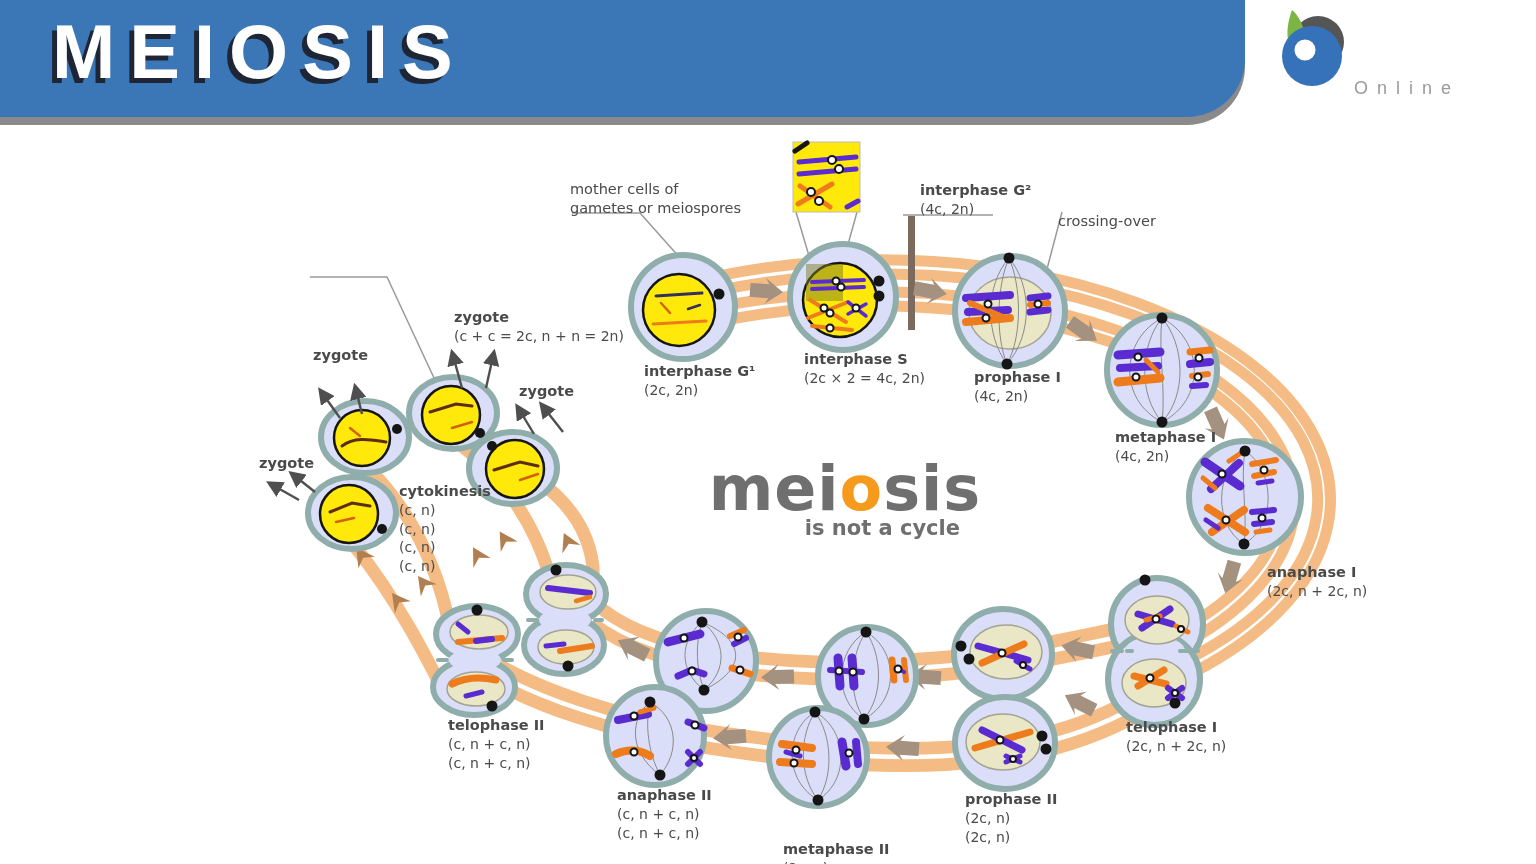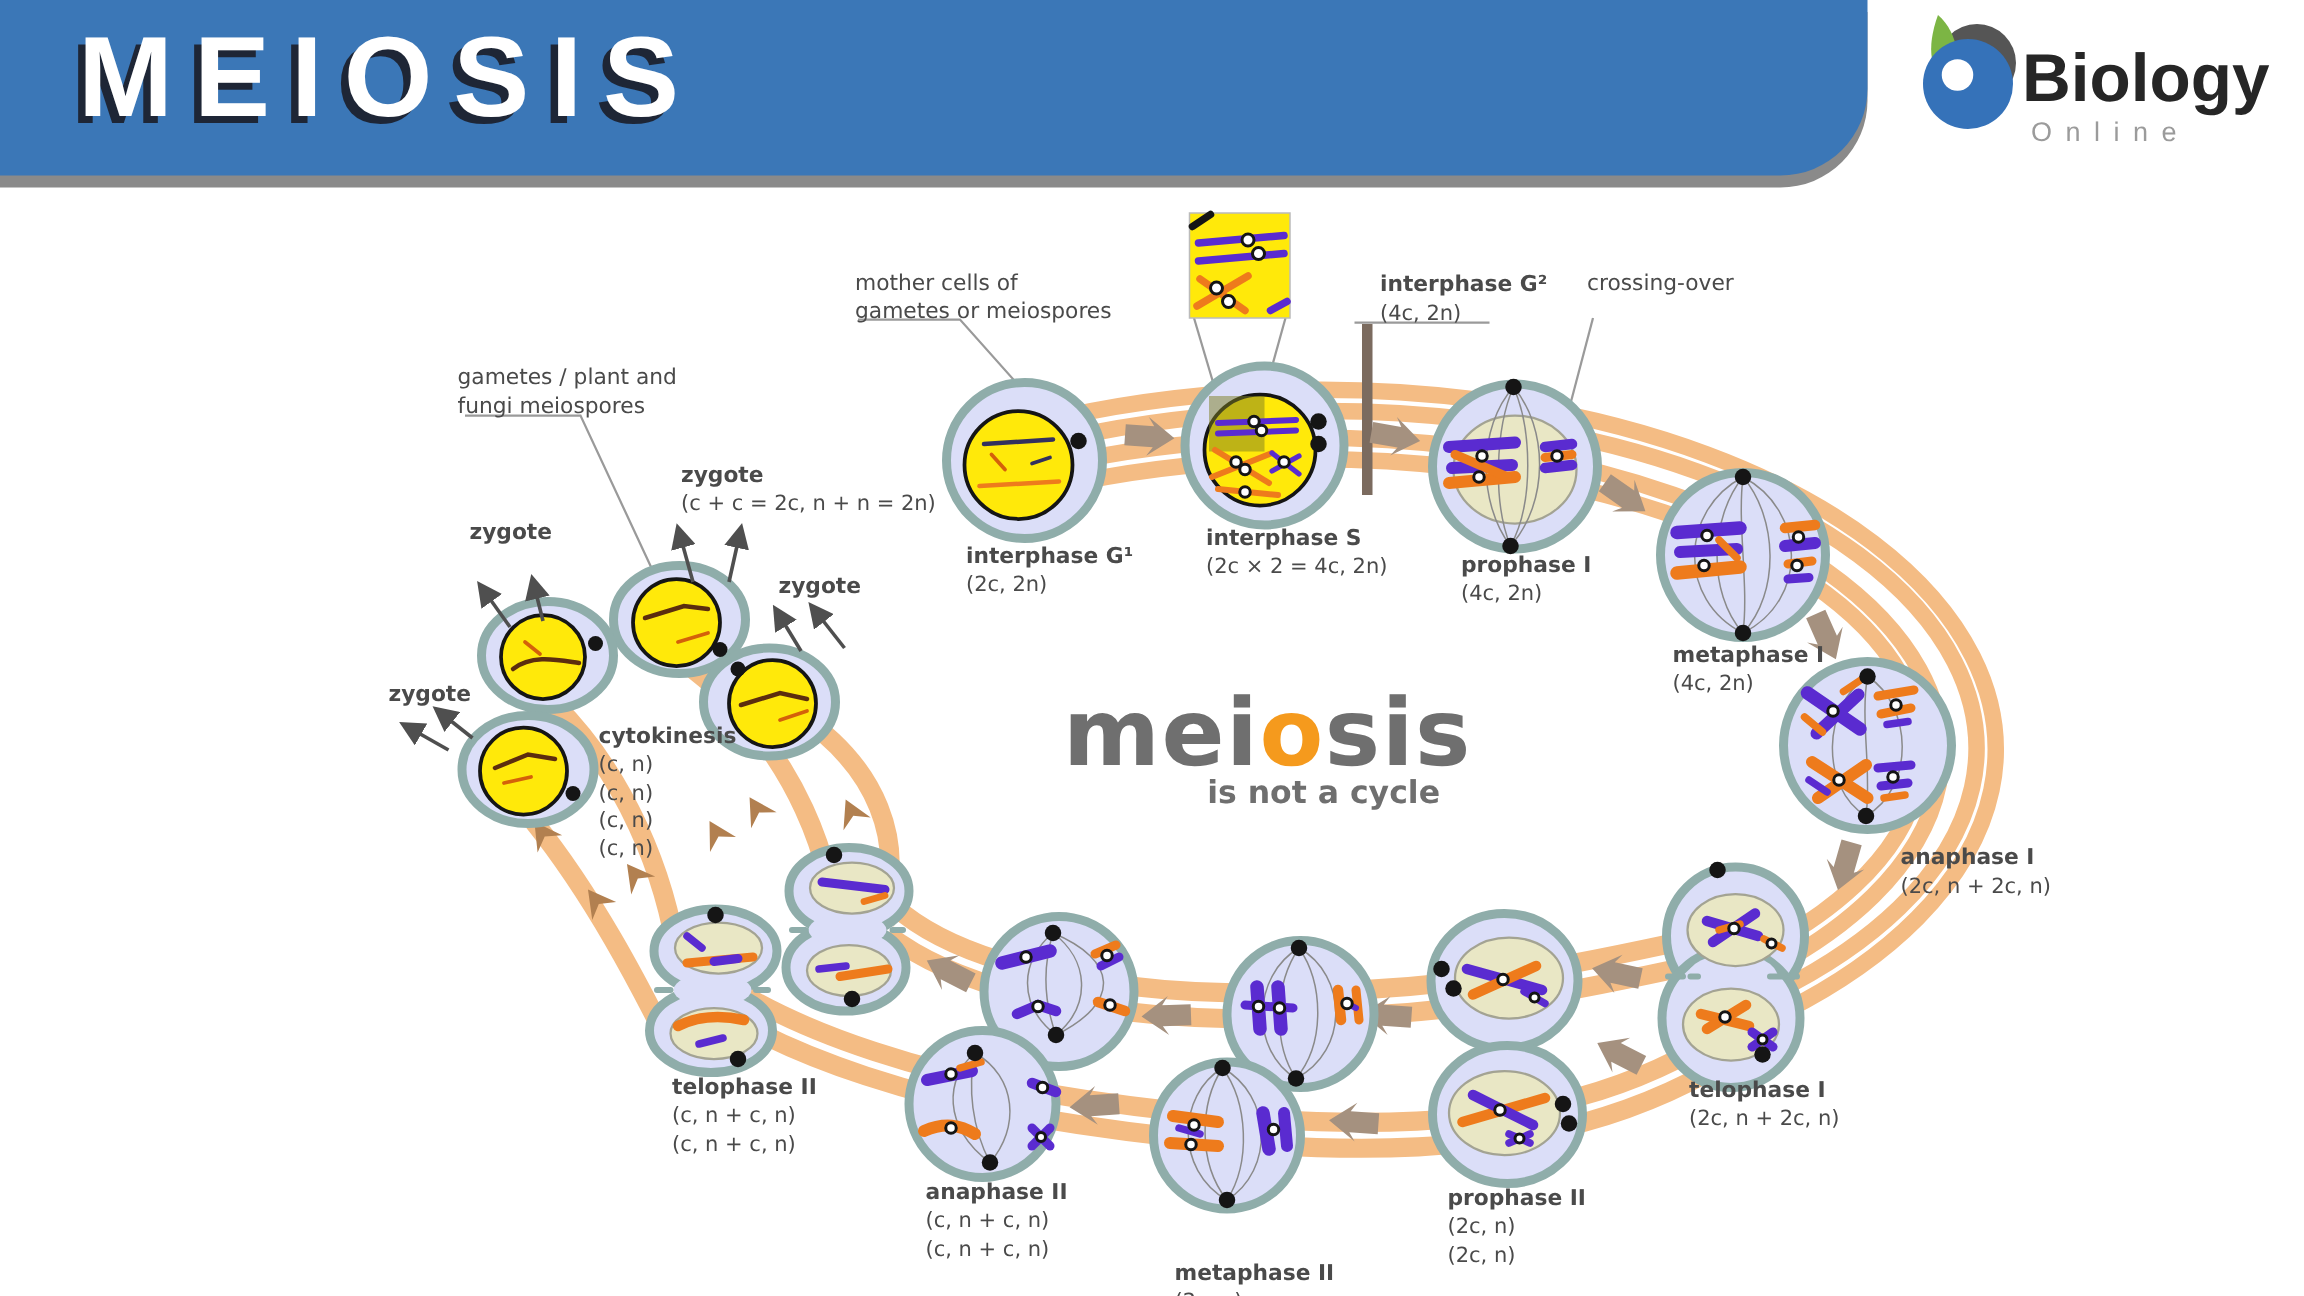--- a/index.html
+++ b/index.html
@@ -54,21 +54,20 @@
 
   <div class="hdr"></div>
   <div class="title">MEIOSIS</div>
   <div class="brand">
     <svg width="250" height="105" viewBox="0 0 250 105">
       <circle cx="40" cy="34" r="26" fill="#555555"></circle>
       <path d="M 14 2 C 6 24 8 42 24 52 C 30 36 28 14 14 2 Z" fill="#7cb544"></path>
       <circle cx="34" cy="48" r="30" fill="#3572b9"></circle>
       <circle cx="27" cy="42" r="10.5" fill="#ffffff"></circle>
     </svg>
-    <div class="brand-name">Biology</div>
     <div class="brand-sub">Online</div>
   </div>
 
   <svg class="diagram" width="1536" height="864" viewBox="0 0 1536 864">
     <defs>
       <marker id="ah" viewBox="0 0 10 10" refX="8" refY="5" markerWidth="7" markerHeight="7" orient="auto-start-reverse">
         <path d="M 0 0 L 10 5 L 0 10 z" fill="#4f4f4f"></path>
       </marker>
       <path id="blockarrow" d="M -16 -7 L 3 -7 L -1 -13 L 17 0 L -1 13 L 3 7 L -16 7 Z"></path>
       <path id="chev" d="M -8 -10 L 10 0 L -8 10 L -2 0 Z"></path>
@@ -533,21 +532,21 @@
   <div class="stage" style="left:804px;top:350px">
     <div class="nm">interphase S</div>
     <div class="f">(2c × 2 = 4c, 2n)</div>
   </div>
 
   <div class="stage" style="left:920px;top:181px">
     <div class="nm">interphase G²</div>
     <div class="f">(4c, 2n)</div>
   </div>
 
-  <div class="note" style="left:1058px;top:180px">
+  <div class="note" style="left:1058px;top:212px">
     <div>crossing-over</div>
   </div>
 
   <div class="stage" style="left:974px;top:368px">
     <div class="nm">prophase I</div>
     <div class="f">(4c, 2n)</div>
   </div>
 
   <div class="stage" style="left:1115px;top:428px">
     <div class="nm">metaphase I</div>
@@ -589,24 +588,20 @@
   </div>
 
   <div class="stage" style="left:399px;top:482px">
     <div class="nm">cytokinesis</div>
     <div class="f">(c, n)</div>
     <div class="f">(c, n)</div>
     <div class="f">(c, n)</div>
     <div class="f">(c, n)</div>
   </div>
 
-  <div class="note" style="left:305px;top:243px">
-    <div>gametes / plant and</div>
-    <div>fungi meiospores</div>
-  </div>
 
   <div class="stage" style="left:454px;top:308px">
     <div class="nm">zygote</div>
     <div class="f">(c + c = 2c, n + n = 2n)</div>
   </div>
 
   <div class="stage" style="left:313px;top:346px">
     <div class="nm">zygote</div>
   </div>
   <div class="stage" style="left:519px;top:382px">

